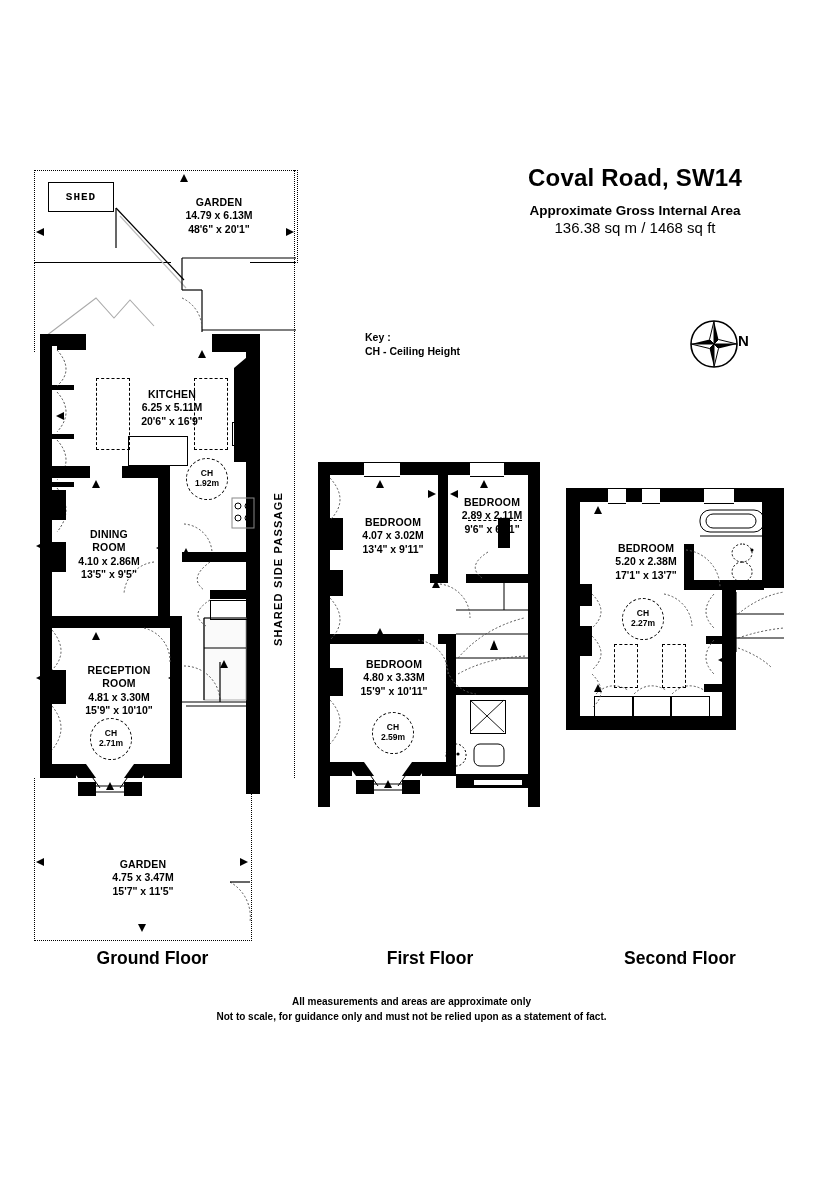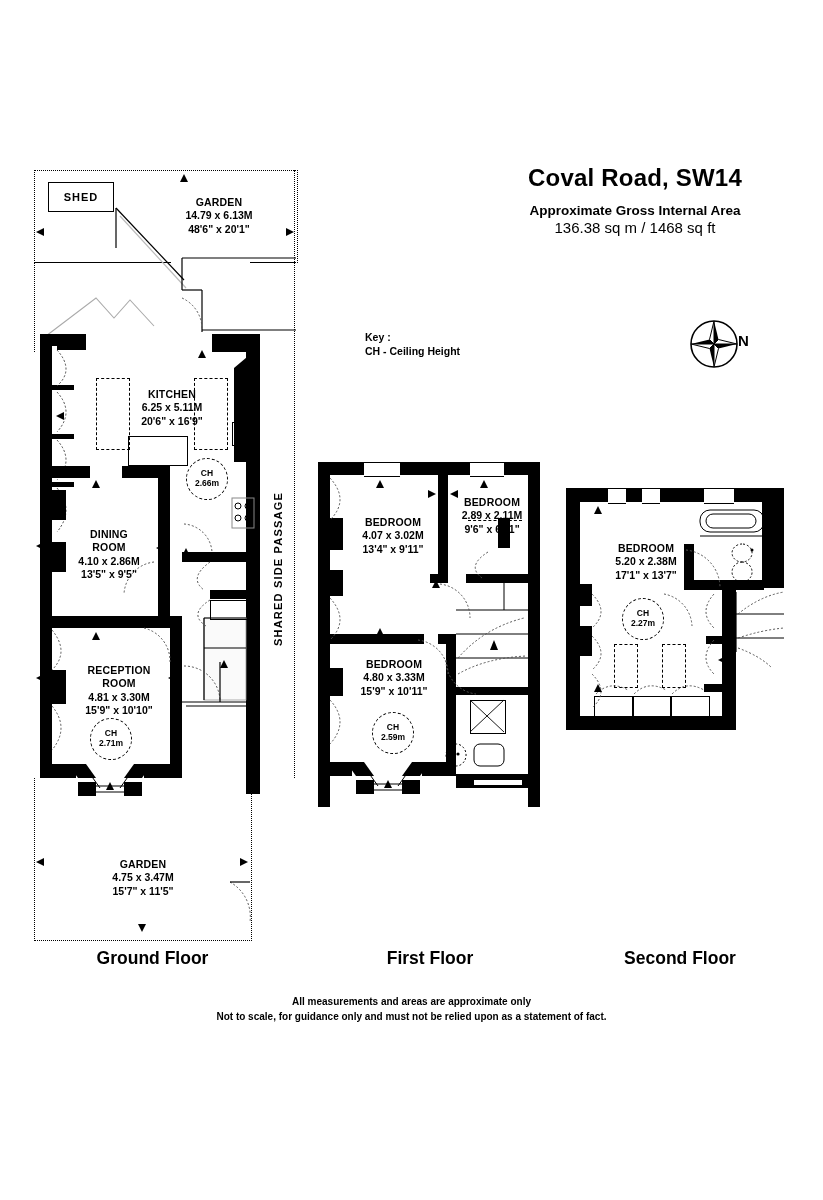--- a/index.html
+++ b/index.html
@@ -36,21 +36,21 @@
   .wall{background:#000;}
   .room-label{text-align:center;font-weight:bold;font-size:10.5px;line-height:1.28;
               white-space:nowrap;}
   .room-label .nm{letter-spacing:.2px;}
   .ch{width:40px;height:40px;border:1.3px dashed #000;border-radius:50%;
       display:flex;flex-direction:column;align-items:center;justify-content:center;
       font-size:8.5px;font-weight:bold;line-height:1.15;}
   .boundary{border:1.5px dotted #000;}
   .hairline{background:#000;}
   .shedbox{border:1.3px solid #000;display:flex;align-items:center;justify-content:center;
-           font-size:11px;font-weight:bold;letter-spacing:1px;}
+           font-size:11px;font-weight:bold;letter-spacing:1px;font-family:Liberation Mono, monospace;}
   .vtext{writing-mode:vertical-rl;transform:rotate(180deg);font-size:11px;
          font-weight:bold;letter-spacing:1.2px;white-space:nowrap;}
   .dashline{border:1.2px dashed #000;}
   .outline{border:1px solid #000;}
   .fixture{border:1px solid #000;}
   svg.ov{position:absolute;left:0;top:0;overflow:visible;}
 </style>
 </head>
 <body>
 
@@ -142,21 +142,21 @@
     <div class="abs outline" style="left:94px;top:266px;width:58px;height:28px;"></div>
     <div class="abs fixture" style="left:198px;top:252px;width:16px;height:22px;"></div>
 
     <div class="abs room-label" style="left:78px;top:218px;width:120px;">
       <div class="nm">KITCHEN</div>
       <div>6.25 x 5.11M</div>
       <div>20'6" x 16'9"</div>
     </div>
     <div class="abs ch" style="left:152px;top:288px;">
       <span>CH</span>
-        <span>2.66m</span>
+        <span>1.92m</span>
     </div>
 
     <svg class="ov" width="280" height="775">
       <rect x="198" y="328" width="22" height="30" fill="none" stroke="#888" stroke-width="1"></rect>
       <circle cx="204" cy="336" r="3" fill="none" stroke="#000" stroke-width="1"></circle>
       <circle cx="214" cy="336" r="3" fill="none" stroke="#000" stroke-width="1"></circle>
       <circle cx="204" cy="348" r="3" fill="none" stroke="#000" stroke-width="1"></circle>
       <circle cx="214" cy="348" r="3" fill="none" stroke="#000" stroke-width="1"></circle>
     </svg>
 

